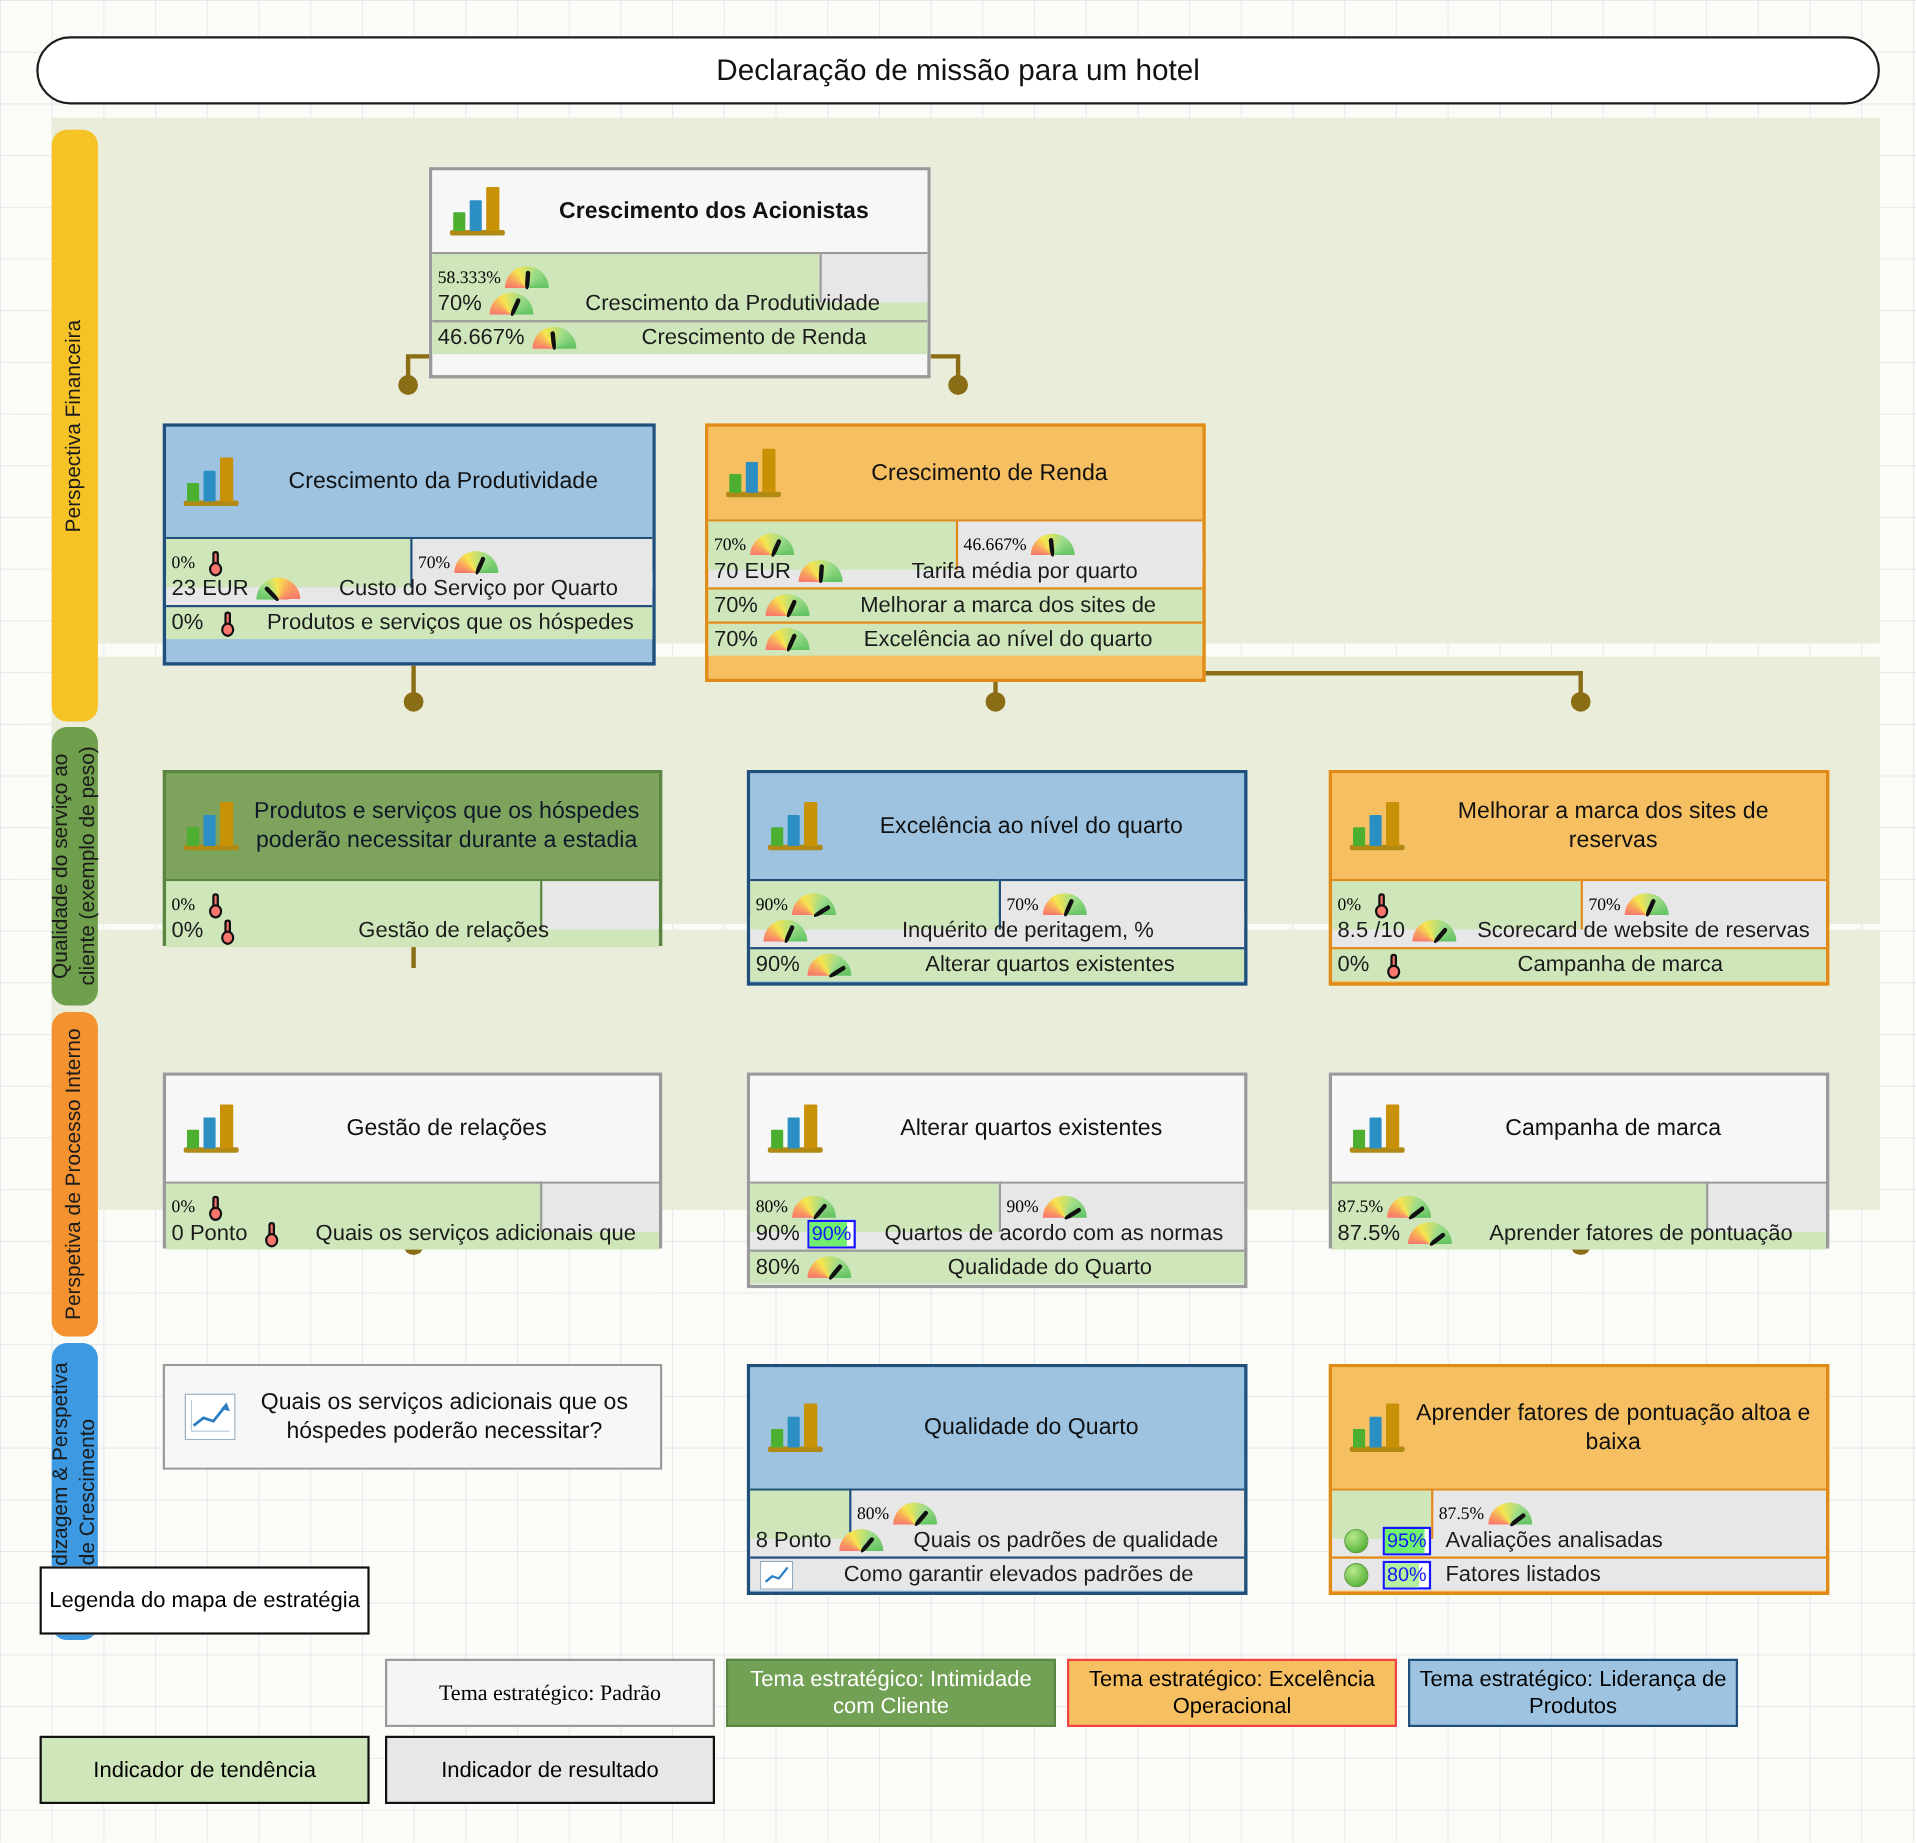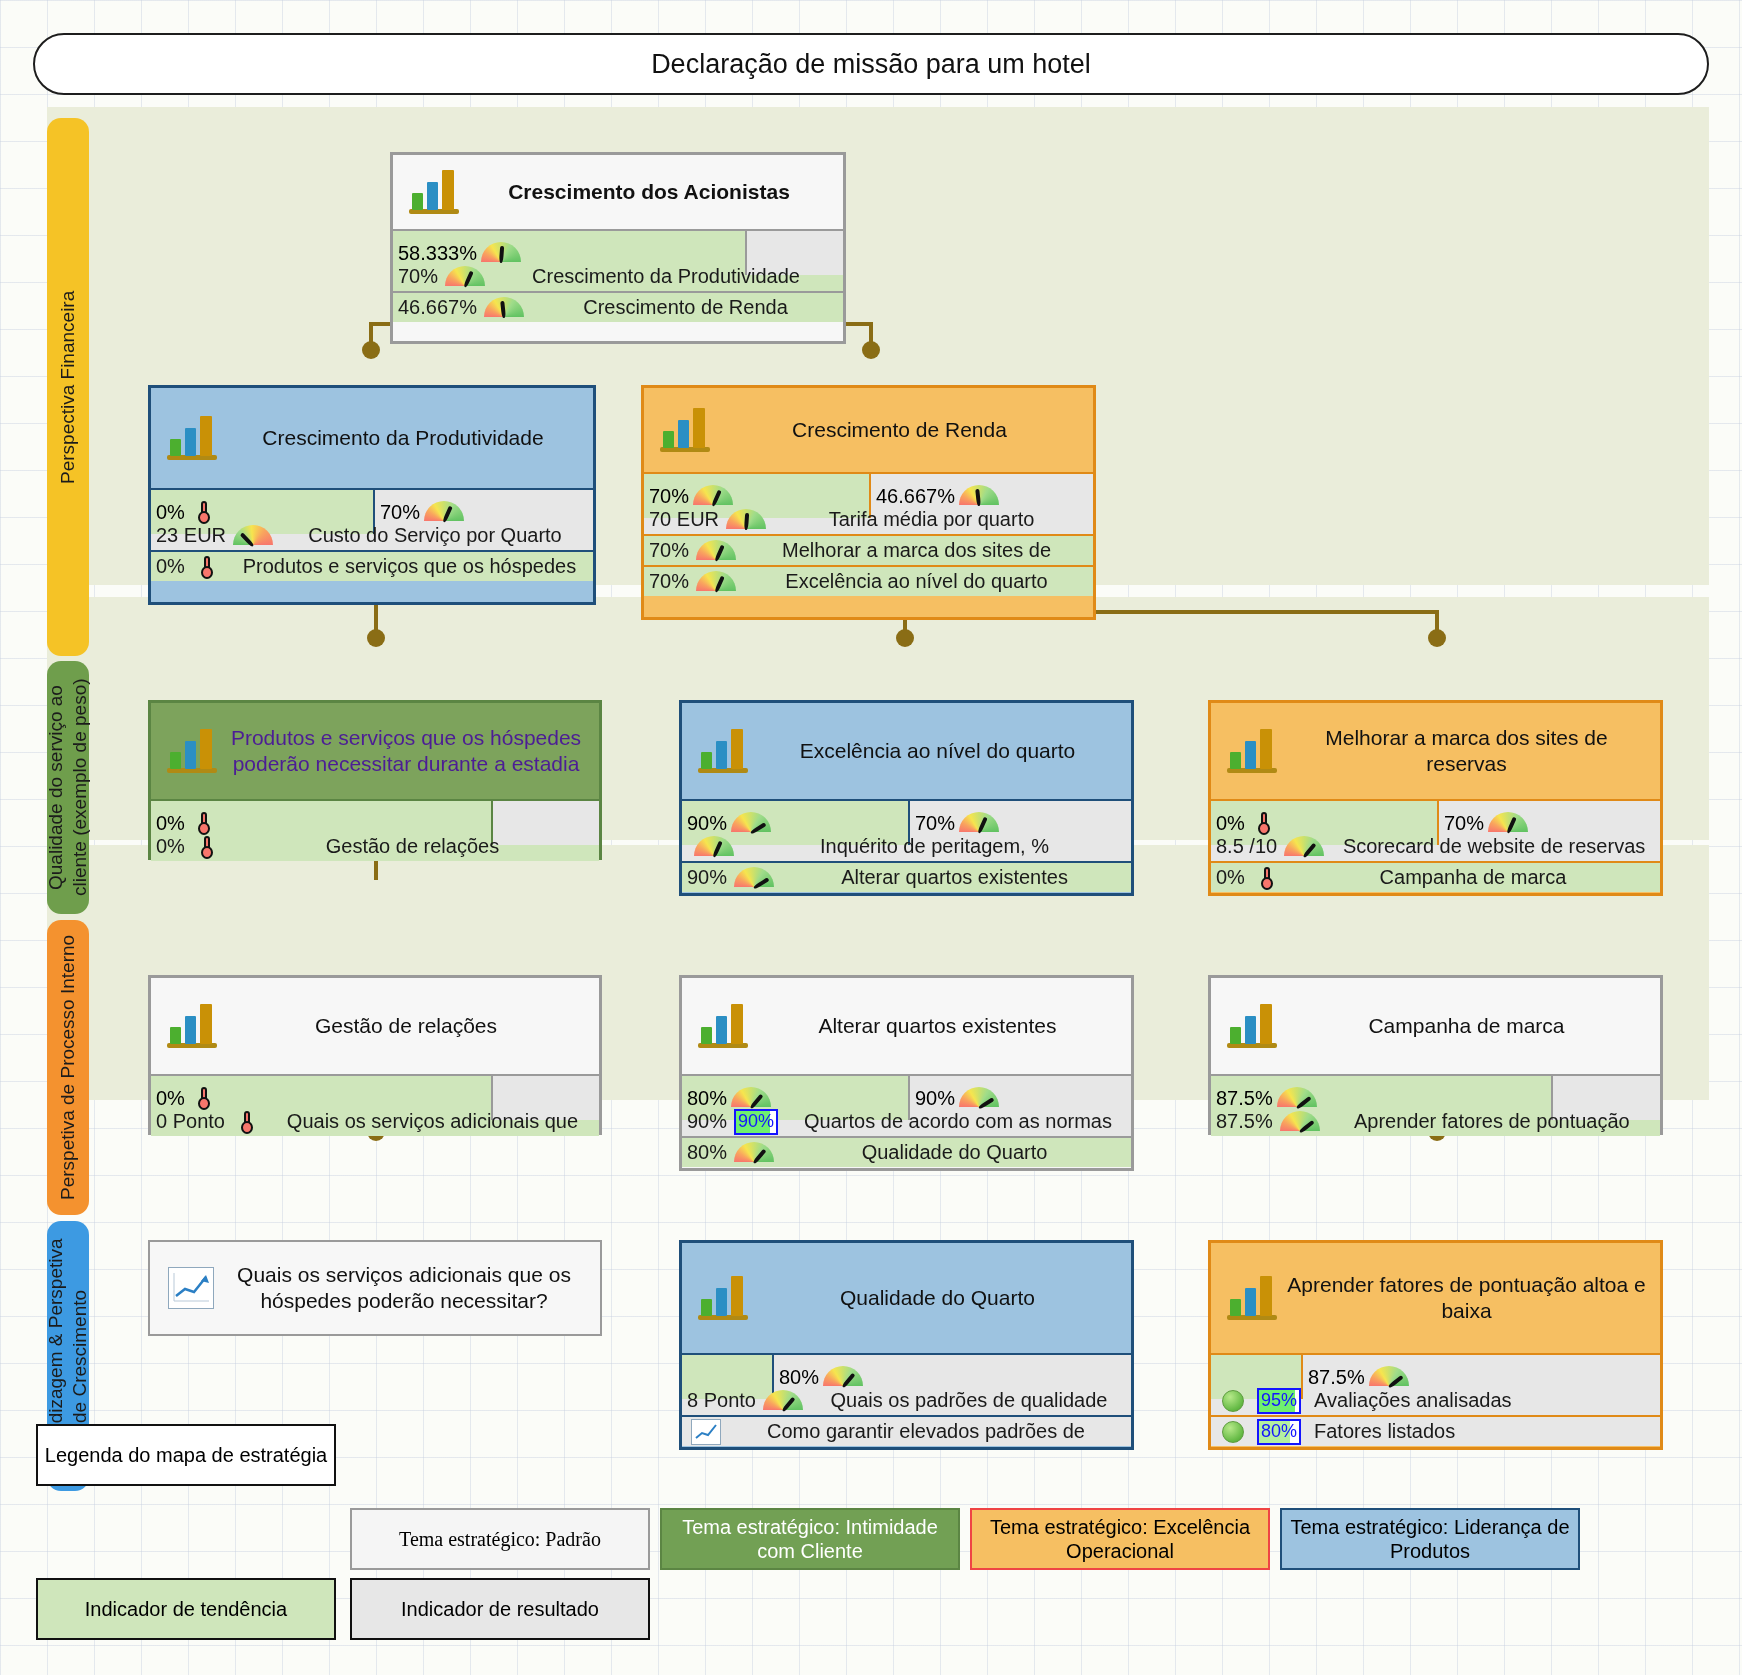--- a/index.html
+++ b/index.html
@@ -49,21 +49,21 @@
     display:flex;align-items:center;height:31px;box-sizing:border-box;
     font-size:20px;color:#1a1a1a;padding-left:5px;overflow:hidden;white-space:nowrap;
   }
   .row.lead{background:#cfe6bb;}
   .row.lag{background:#e7e7e7;}
   .row .val{flex:0 0 auto;padding-right:3px;}
   .row .lbl{flex:1;text-align:center;padding:0 6px;overflow:hidden;}
   .row .lbl.lft{text-align:center;}
 
   .split{display:flex;height:31px;}
-  .split > div{display:flex;align-items:center;height:46px;box-sizing:border-box;font-size:20px;padding-left:5px;}
+  .split > div{display:flex;align-items:center;height:46px;box-sizing:border-box;font-size:16px;padding-left:5px;font-family:Liberation Serif, serif;}
 
   
   .gauge{width:40px;height:22px;position:relative;display:inline-block;flex:0 0 auto;margin:0 4px;}
   .gauge .arc{
     position:absolute;left:0;top:0;width:40px;height:20px;
     border-radius:20px 20px 0 0;
   }
   .gauge.fwd .arc{background:conic-gradient(from 270deg at 50% 100%,#f8766c 0deg,#f9a45e 30deg,#f6e54e 60deg,#9fdc8a 120deg,#61c261 180deg,transparent 180deg);}
   .gauge.rev .arc{background:conic-gradient(from 270deg at 50% 100%,#61c261 0deg,#9fdc8a 45deg,#f6e54e 85deg,#f9a45e 130deg,#f8766c 180deg,transparent 180deg);}
   .gauge .needle{
@@ -316,21 +316,21 @@
 </div>
 
 <div class="abs card" style="left:148px;top:700px;width:454px;height:160px;border:3px solid #5b8543;background:#7da35c;">
   <div class="hdr" style="height:96px;background:#7da35c;">
     <span class="barsicon">
         <i class="base"></i>
         <i class="b1"></i>
         <i class="b2"></i>
         <i class="b3"></i>
       </span>
-    <span class="ttl" style="color:#4c1d95;">Produtos e serviços que os hóspedes poderão necessitar durante a estadia</span>
+    <span class="ttl" style="color:#0f172a;">Produtos e serviços que os hóspedes poderão necessitar durante a estadia</span>
   </div>
   <div class="split">
     <div style="width:340px;background:#cfe6bb;border-top:2px solid #5b8543;">
       <span>0%</span>
       <span class="thermo">
           <span class="stem"></span>
           <span class="bulb"></span>
         </span>
     </div>
     <div style="width:108px;background:#e7e7e7;border-top:2px solid #5b8543;border-left:2px solid #5b8543;"></div>

